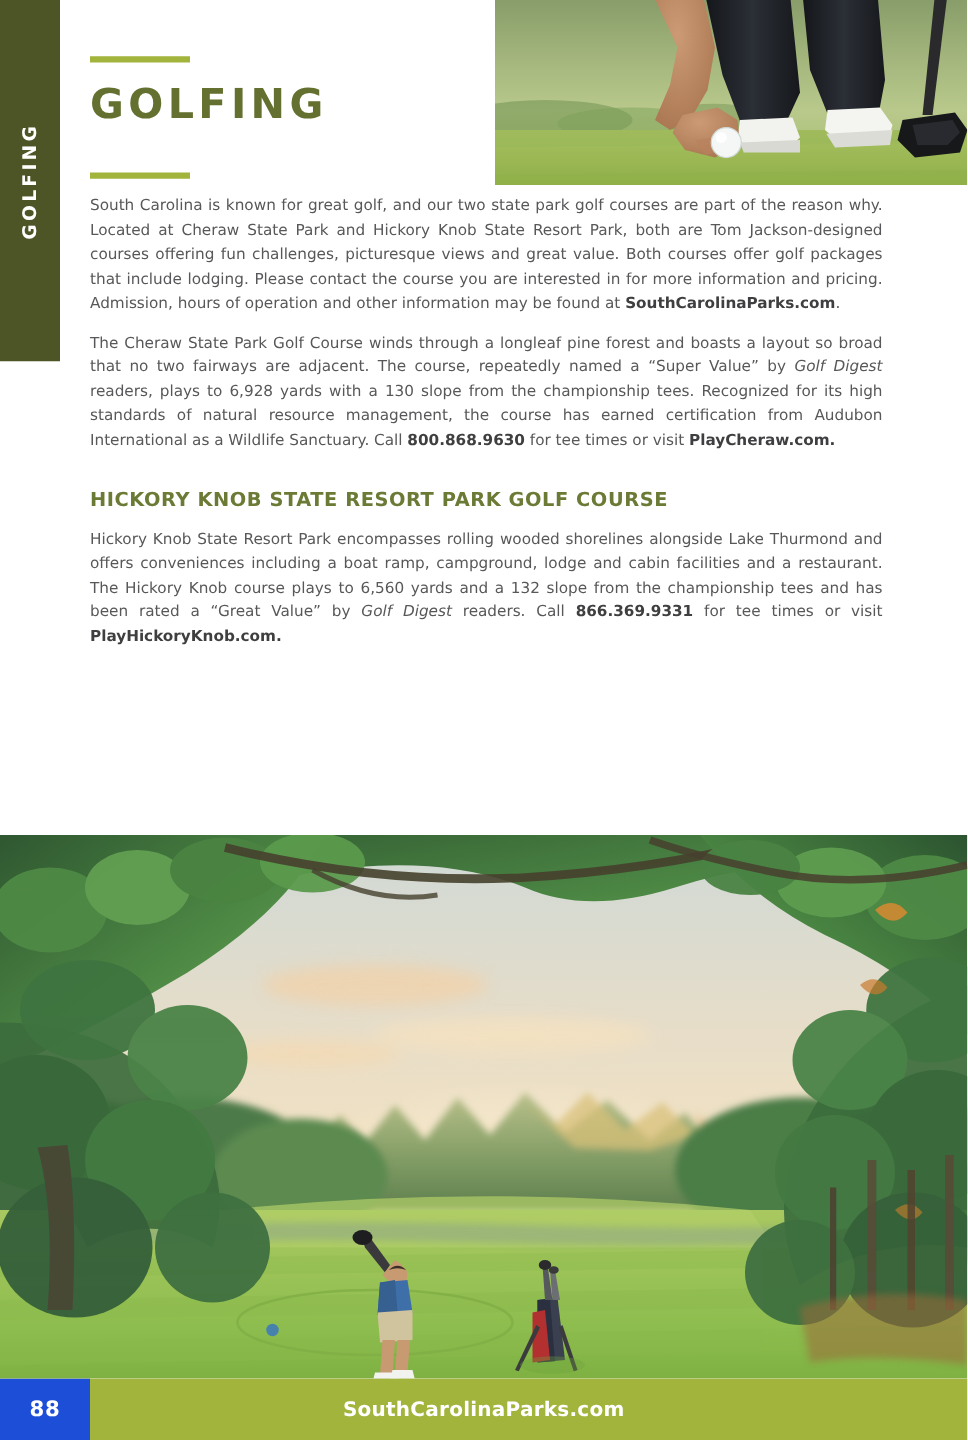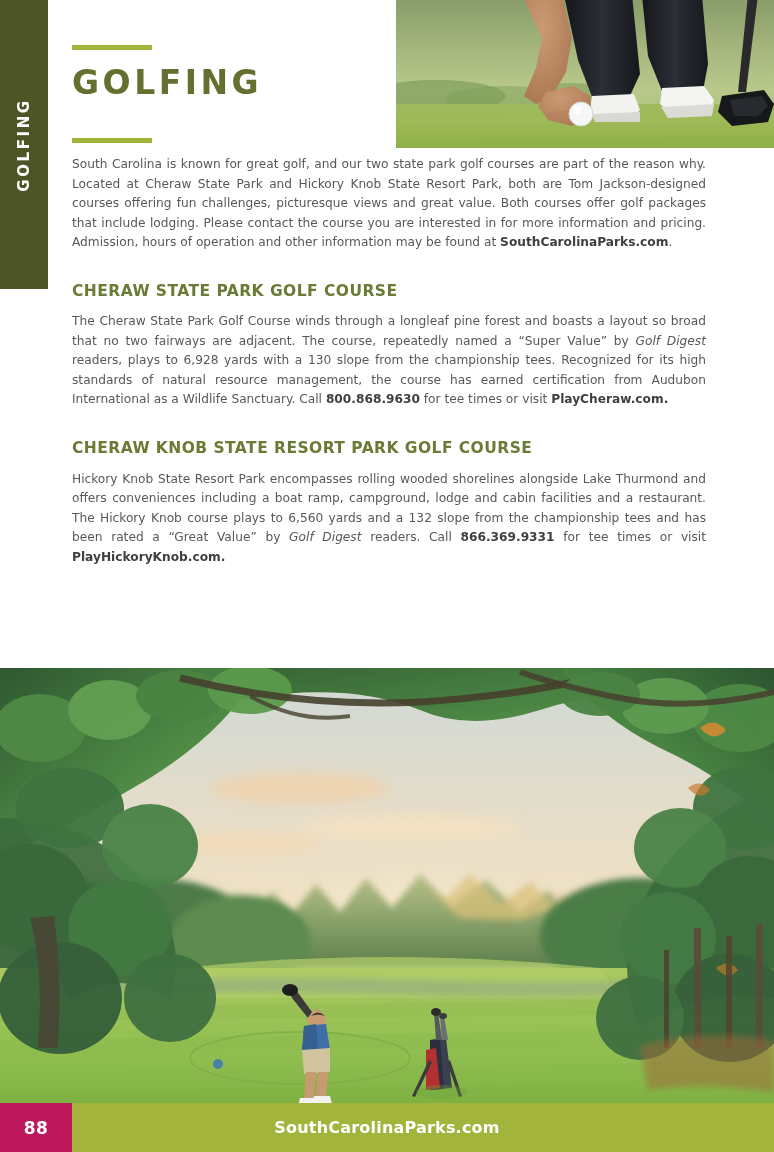--- a/index.html
+++ b/index.html
@@ -140,21 +140,21 @@
     height: 49px;
     background: #a3b43c;
     z-index: 7;
   }
   .footer-page {
     position: absolute;
     left: 0;
     top: 0;
     width: 72px;
     height: 49px;
-    background: #be185d;
+    background: #1d4ed8;
     display: flex;
     align-items: center;
     justify-content: center;
   }
   .footer-page span {
     color: #ffffff;
     font-family: "DejaVu Sans", sans-serif;
     font-size: 17px;
     font-weight: bold;
     letter-spacing: 0.5px;
@@ -248,25 +248,24 @@
 
     <h1 class="page-title">GOLFING</h1>
 
     <div class="title-gap"></div>
 
     <div class="rule rule-mid"></div>
 
 
     <p class="body"><span>South Carolina is known for great golf, and our two state park golf courses are part of the reason why. Located at Cheraw State Park and Hickory Knob State Resort Park, both are Tom Jackson-designed courses offering fun challenges, picturesque views and great value. Both courses offer golf packages that include lodging. Please contact the course you are interested in for more information and pricing. Admission, hours of operation and other information may be found at </span><b>SouthCarolinaParks.com</b><span>.</span></p>
 
-    <h2 class="sub-head">CHERAW STATE PARK GOLF COURSE</h2>
 
     <p class="body"><span>The Cheraw State Park Golf Course winds through a longleaf pine forest and boasts a layout so broad that no two fairways are adjacent. The course, repeatedly named a “Super Value” by </span><i>Golf Digest</i><span> readers, plays to 6,928 yards with a 130 slope from the championship tees. Recognized for its high standards of natural resource management, the course has earned certification from Audubon International as a Wildlife Sanctuary. Call </span><b>800.868.9630</b><span> for tee times or visit </span><b>PlayCheraw.com.</b></p>
 
-    <h2 class="sub-head">CHERAW KNOB STATE RESORT PARK GOLF COURSE</h2>
+    <h2 class="sub-head">HICKORY KNOB STATE RESORT PARK GOLF COURSE</h2>
 
     <p class="body"><span>Hickory Knob State Resort Park encompasses rolling wooded shorelines alongside Lake Thurmond and offers conveniences including a boat ramp, campground, lodge and cabin facilities and a restaurant. The Hickory Knob course plays to 6,560 yards and a 132 slope from the championship tees and has been rated a “Great Value” by </span><i>Golf Digest</i><span> readers. Call </span><b>866.369.9331</b><span> for tee times or visit </span><b>PlayHickoryKnob.com.</b></p>
 
   </div>
 
   <div class="bottom-photo">
     <svg viewBox="0 0 774 435" preserveAspectRatio="xMidYMid slice">
       <defs>
         <linearGradient id="sky" x1="0" y1="0" x2="0" y2="1">
           <stop offset="0%" stop-color="#cfd9d6"></stop>

